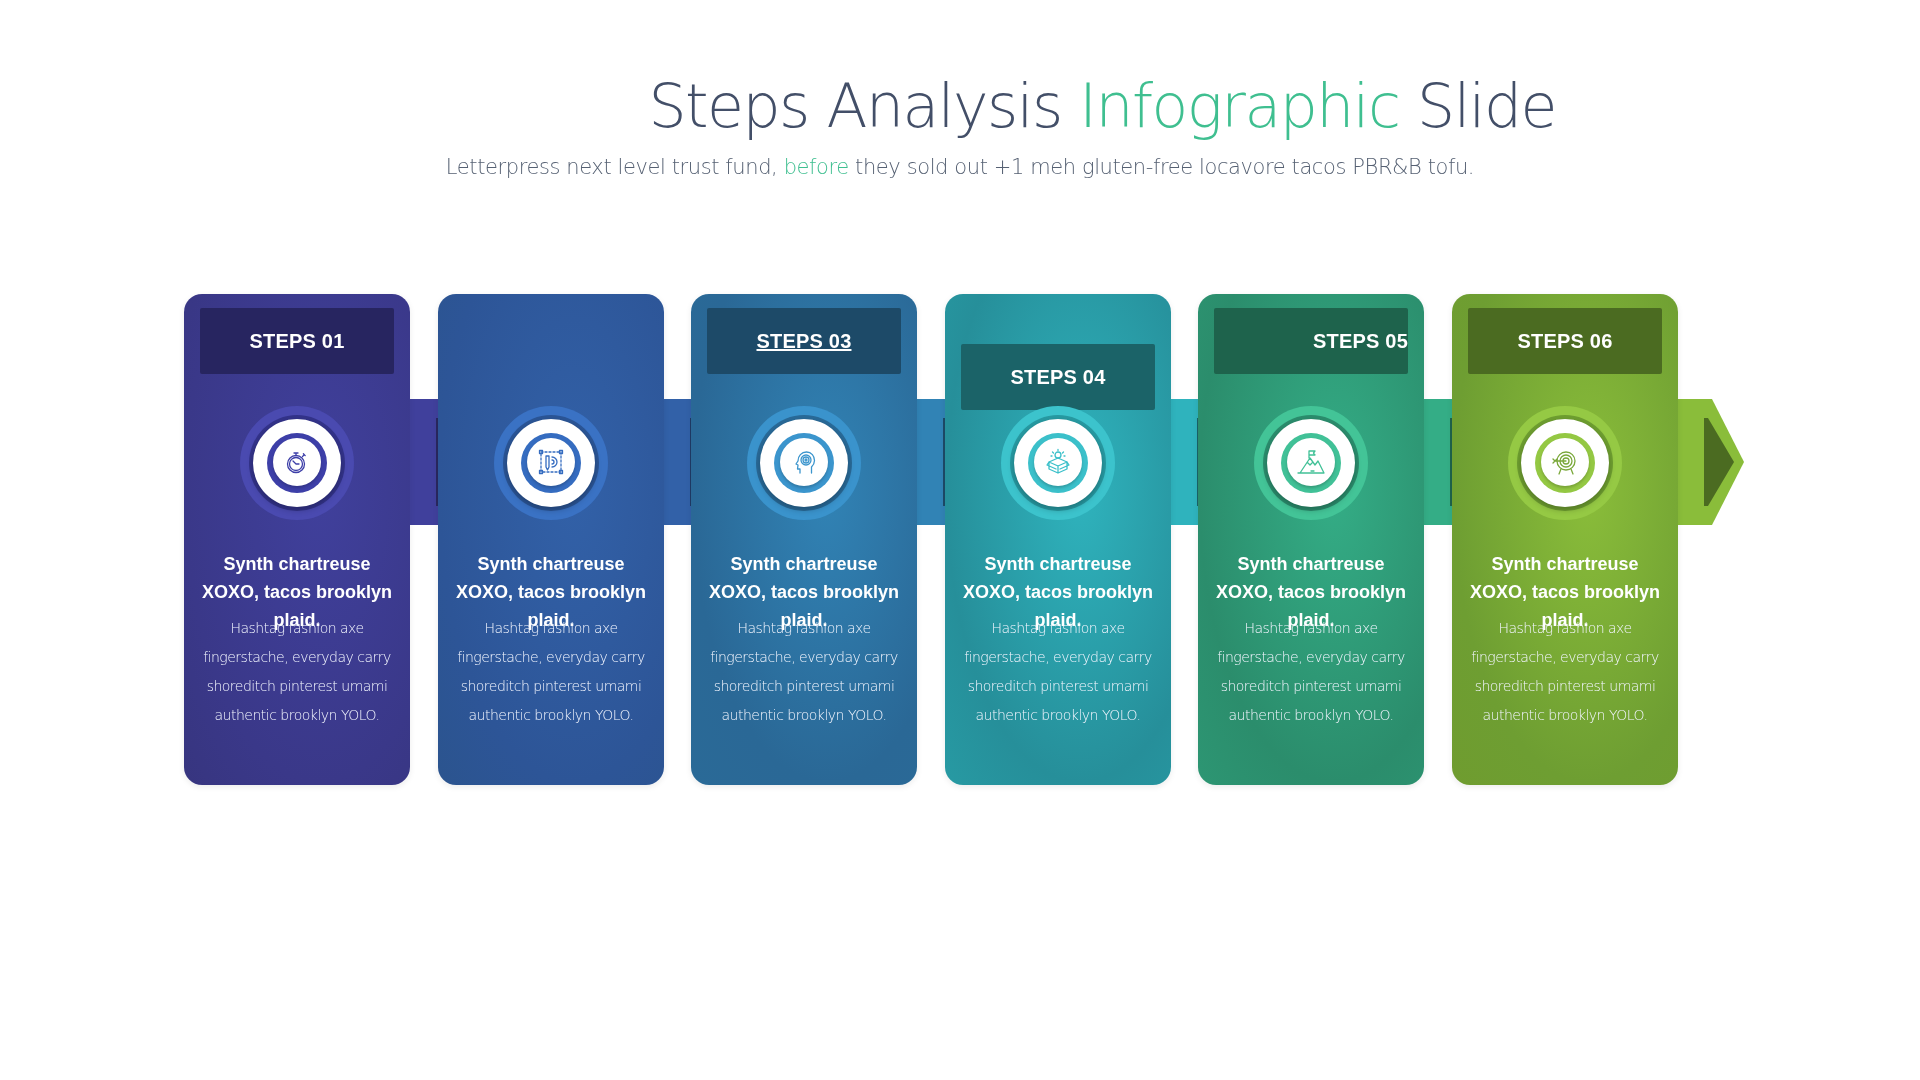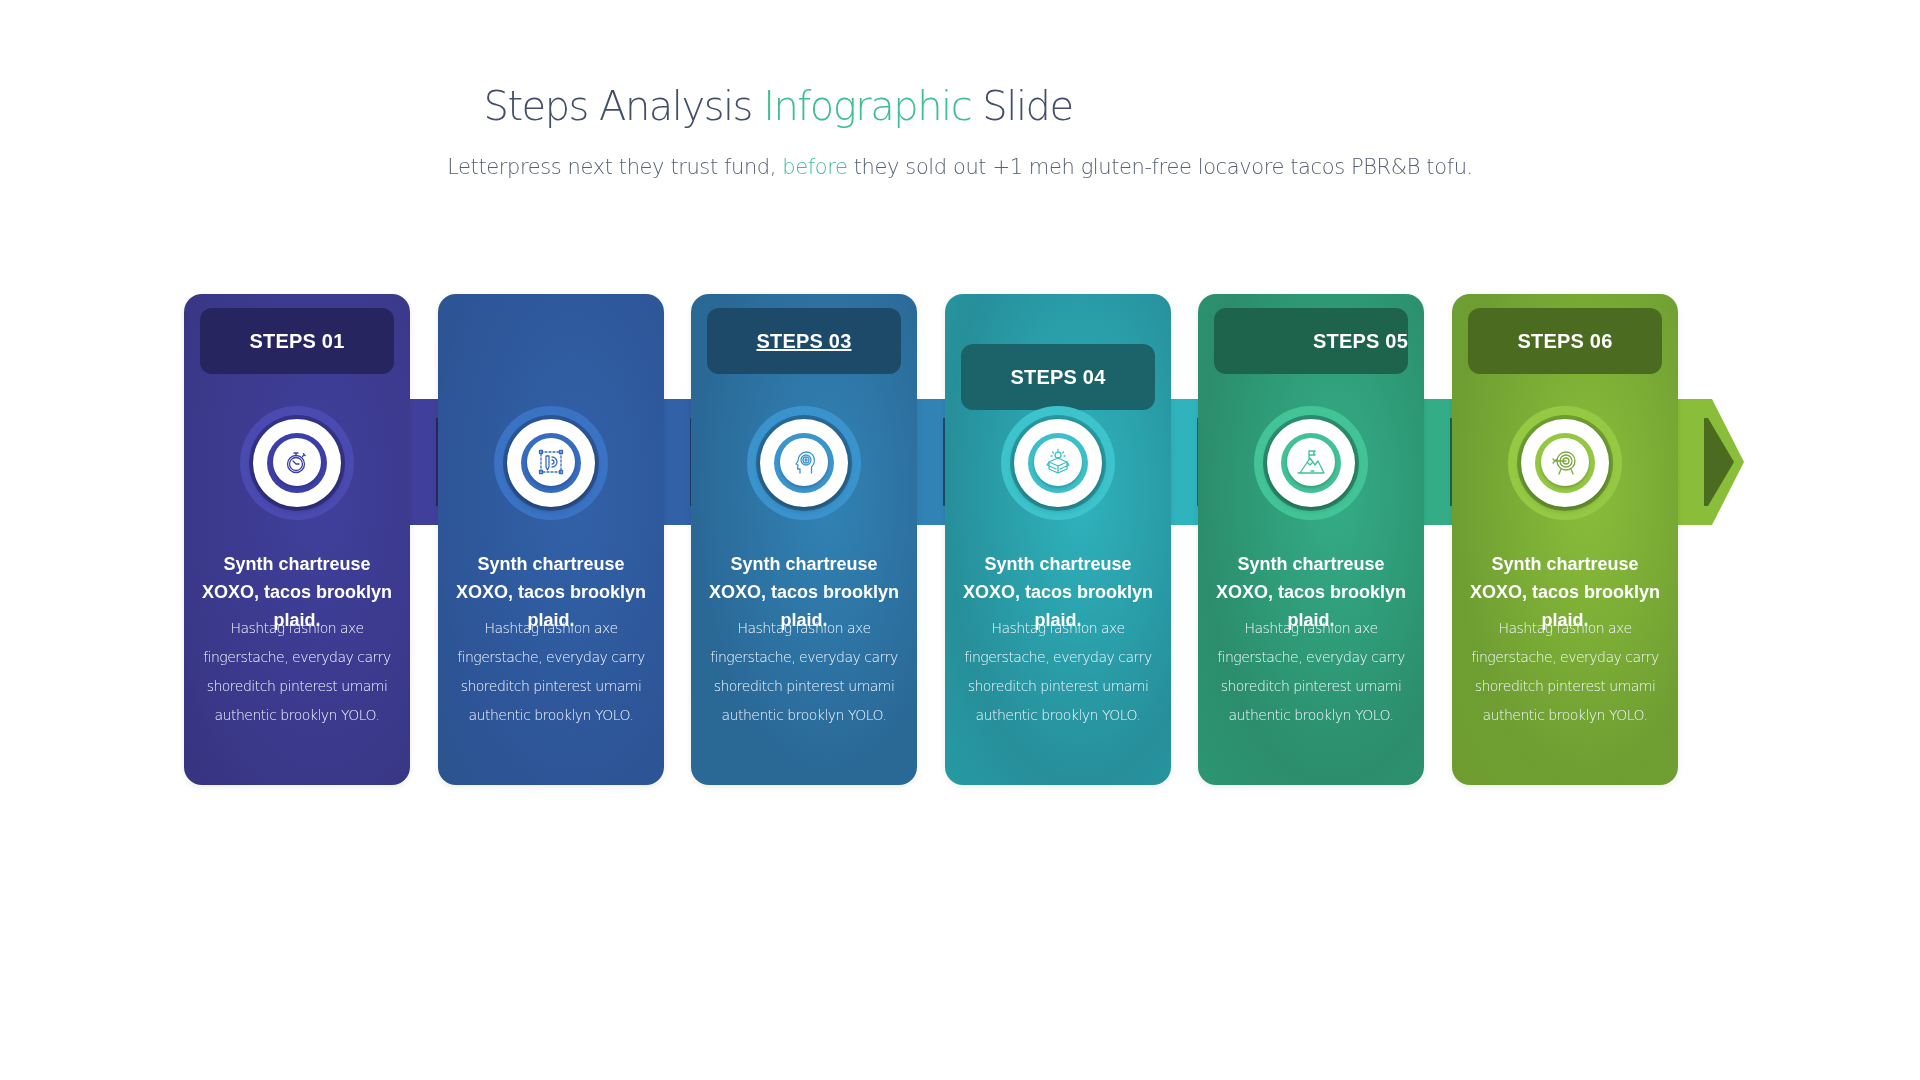--- a/index.html
+++ b/index.html
@@ -1,40 +1,40 @@
 <!DOCTYPE html>
 <html><head>
 <meta charset="utf-8">
 <style>
   html,body{margin:0;padding:0;}
   body{width:1920px;height:1080px;background:#ffffff;position:relative;overflow:hidden;font-family:"Liberation Sans","DejaVu Sans",sans-serif;}
-  .title{position:absolute;left:0;width:1556px;top:66px;text-align:center;font-family:"DejaVu Sans","Liberation Sans",sans-serif;font-weight:200;font-size:40px;letter-spacing:-1.5px;color:#434f68;line-height:80px;}
+  .title{position:absolute;left:0;width:1556px;top:66px;text-align:right;font-family:"DejaVu Sans","Liberation Sans",sans-serif;font-weight:200;font-size:60px;letter-spacing:-1.5px;color:#434f68;line-height:80px;}
   .title .accent{color:#3fbf90;}
   .subtitle{position:absolute;left:0;width:1920px;top:152px;text-align:center;font-family:"DejaVu Sans","Liberation Sans",sans-serif;font-weight:200;font-size:21px;letter-spacing:-0.4px;color:#566173;line-height:30px;}
   .subtitle .accent{color:#3fbf90;}
 
   .band{position:absolute;top:399px;height:126px;}
   .chev{position:absolute;top:399px;width:60px;height:126px;}
   .card{position:absolute;top:294px;width:226px;height:491px;border-radius:18px;box-shadow:0 2px 6px rgba(0,0,0,0.08);}
-  .hdr{position:absolute;left:16px;top:14px;width:194px;height:66px;border-radius:12px;display:flex;align-items:center;justify-content:center;color:#fff;font-weight:bold;font-size:20px;letter-spacing:0.2px;}
+  .hdr{position:absolute;left:16px;top:14px;width:194px;height:66px;border-radius:2px;display:flex;align-items:center;justify-content:center;color:#fff;font-weight:bold;font-size:20px;letter-spacing:0.2px;}
   .circ{position:absolute;left:56px;top:112px;width:114px;height:114px;border-radius:50%;}
   .circ .r2{position:absolute;left:9px;top:9px;width:96px;height:96px;border-radius:50%;}
   .circ .r3{position:absolute;left:13px;top:13px;width:88px;height:88px;border-radius:50%;background:#fff;box-shadow:0 3px 6px rgba(0,0,0,0.25);}
   .circ .r4{position:absolute;left:27px;top:27px;width:60px;height:60px;border-radius:50%;}
   .circ .r5{position:absolute;left:6px;top:5px;width:48px;height:48px;border-radius:50%;background:#fff;display:flex;align-items:center;justify-content:center;box-shadow:0 2px 3px rgba(0,0,0,0.2);}
   .head-text{position:absolute;left:10px;width:206px;top:256px;text-align:center;color:#fff;font-weight:bold;font-size:18px;line-height:28px;}
   .body-text{position:absolute;left:8px;width:210px;top:320px;text-align:center;color:#f3f6ff;font-family:"DejaVu Sans","Liberation Sans",sans-serif;font-weight:200;font-size:14px;letter-spacing:-0.5px;line-height:29px;}
   svg{display:block;}
 </style>
 </head>
 <body>
 
 <div>
   <div class="title"><span>Steps Analysis </span><span class="accent">Infographic</span><span> Slide</span></div>
-  <div class="subtitle"><span>Letterpress next they trust fund, </span><span class="accent">before</span><span> they sold out +1 meh gluten-free locavore tacos PBR&amp;B tofu.</span></div>
+  <div class="subtitle"><span>Letterpress next level trust fund, </span><span class="accent">before</span><span> they sold out +1 meh gluten-free locavore tacos PBR&amp;B tofu.</span></div>
 
   <div id="flow">
       <div class="band" style="left: 408px; width: 32px; background: rgb(64, 64, 156);"></div>
   <div class="card" style="left: 184px; background: radial-gradient(at 60% 40%, rgb(64, 64, 156) 0%, rgb(58, 56, 137) 70%, rgb(55, 53, 127) 100%);">
     <div class="hdr" style="background: rgb(39, 37, 96);">
           <span class="lbl">STEPS 01</span>
         </div>
     <div class="circ" style="background: rgb(74, 74, 176);">
       <div class="r2" style="background: rgb(51, 51, 138);"></div>
       <div class="r3"></div>

